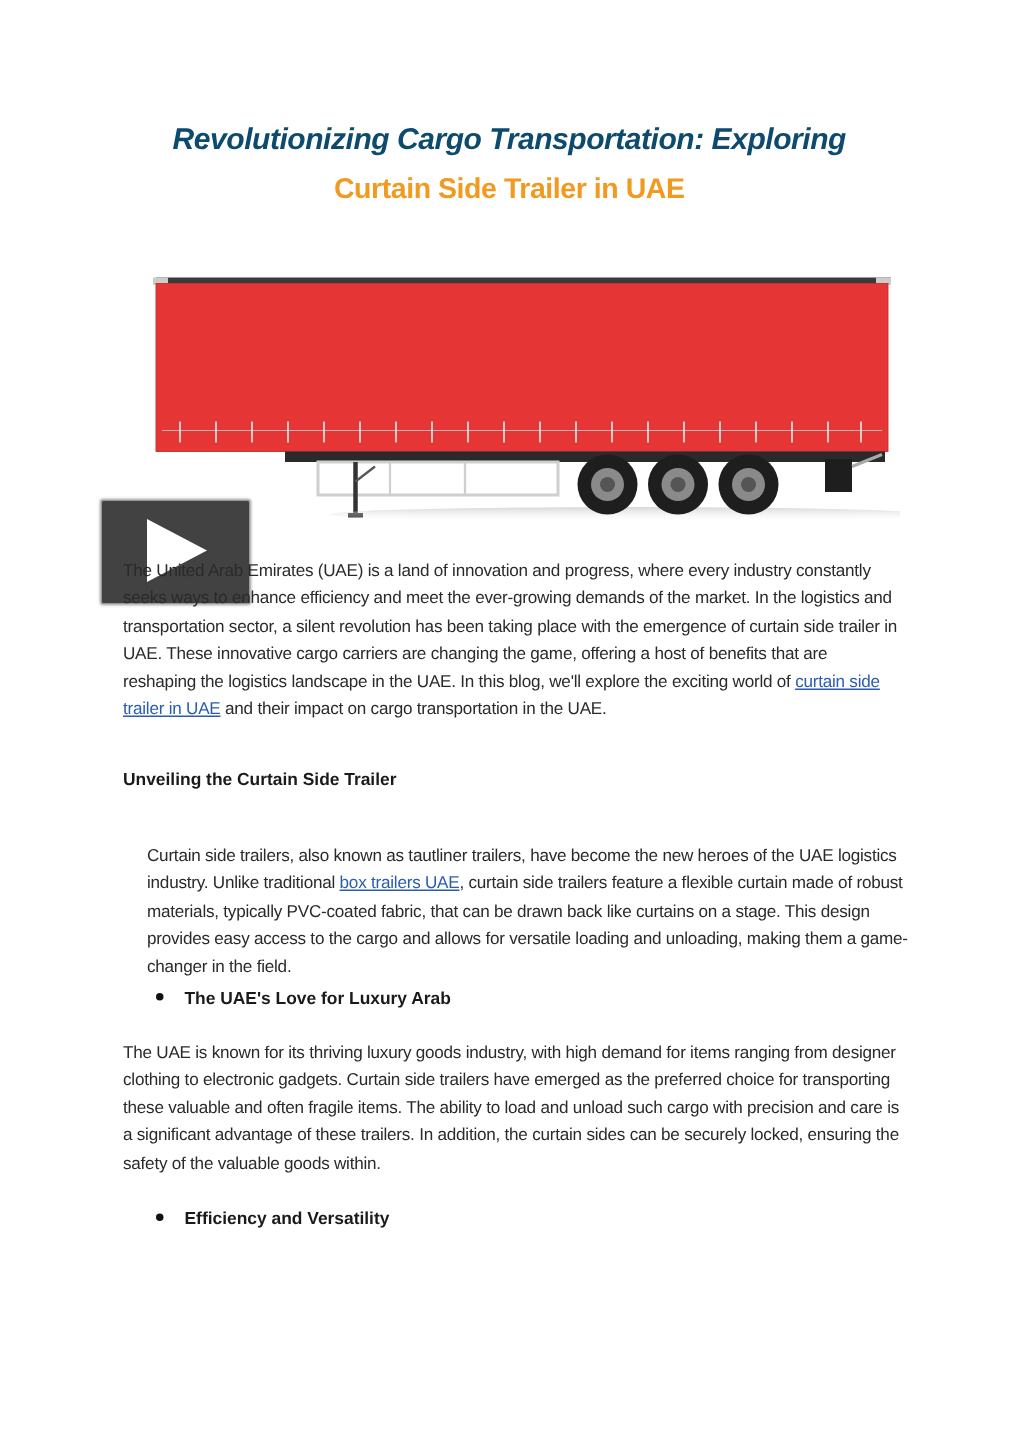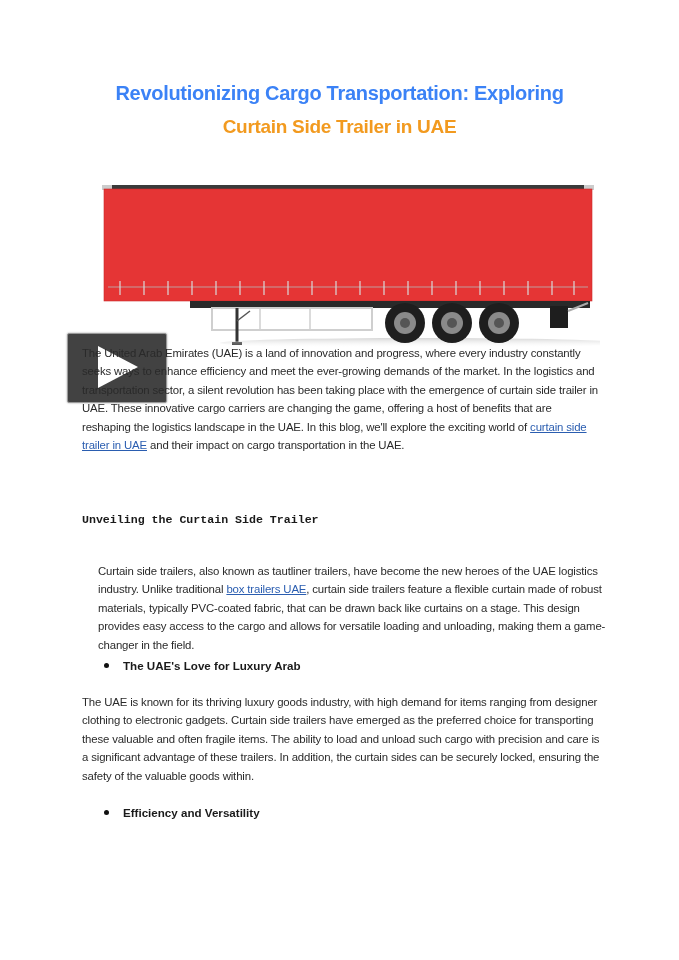--- a/index.html
+++ b/index.html
@@ -1,17 +1,17 @@
 <!DOCTYPE html>
 <html><head>
 <meta charset="utf-8">
 <style>
   html, body { margin:0; padding:0; background:#ffffff; }
   body { width:679px; height:960px; position:relative; overflow:hidden; font-family:"Liberation Sans", sans-serif; color:#222; }
-  .title1 { position:absolute; top:82px; left:0; width:679px; text-align:center; font-size:20px; font-weight:bold; color:#3b82f6; letter-spacing:-0.3px; }
+  .title1 { position:absolute; top:82px; left:0; width:679px; text-align:center; font-size:20px; font-weight:bold; color:#0c4a6e; letter-spacing:-0.3px;font-style:italic; }
   .title2 { position:absolute; top:116px; left:0; width:679px; text-align:center; font-size:19px; font-weight:bold; color:#f29a1f; letter-spacing:-0.3px; }
   .trailer { position:absolute; left:100px; top:183px; width:500px; height:165px; }
   .body-text { position:absolute; left:82px; width:520px; font-size:11.4px; line-height:18.4px; color:#2a2a2a; letter-spacing:-0.15px; }
   .body-text a { color:#2a5db0; text-decoration:underline; }
   .heading { position:absolute; left:82px; font-size:11.6px; font-weight:bold; color:#1a1a1a; }
   .bullet { position:absolute; left:104px; font-size:11.6px; font-weight:bold; color:#1a1a1a; }
   .bullet .dot { display:inline-block; width:5px; height:5px; background:#111; border-radius:50%; margin-right:14px; vertical-align:middle; position:relative; top:-1px; }
   .play { position:absolute; left:67px; top:333px; width:98px; height:68px; background:rgba(40,40,40,0.88); border:1px solid #999; border-radius:2px; box-shadow:0 0 2px rgba(0,0,0,.4); cursor:pointer; }
   .play svg { position:absolute; left:28px; top:10px; }
 </style>
@@ -88,25 +88,25 @@
     <rect x="450" y="123" width="18" height="22" fill="#1e1e1e"></rect>
     <line x1="468" y1="128" x2="488" y2="120" stroke="#aaa" stroke-width="2"></line>
   </svg>
 
   <div class="play">
     <svg width="44" height="46" viewBox="0 0 44 46">
       <polygon points="2,2 42,23 2,44" fill="#ffffff"></polygon>
     </svg>
   </div>
 
-  <p class="body-text" style="top:344px; margin:0;">
+  <p class="body-text" style="top:372px; margin:0;">
     <span>The United Arab Emirates (UAE) is a land of innovation and progress, where every industry constantly seeks ways to enhance efficiency and meet the ever-growing demands of the market. In the logistics and transportation sector, a silent revolution has been taking place with the emergence of curtain side trailer in UAE. These innovative cargo carriers are changing the game, offering a host of benefits that are reshaping the logistics landscape in the UAE. In this blog, we'll explore the exciting world of </span><a href="#">curtain side trailer in UAE</a><span> and their impact on cargo transportation in the UAE.</span>
   </p>
 
-  <div class="heading" style="top:513px;font-family:Liberation Mono, monospace;">Unveiling the Curtain Side Trailer</div>
+  <div class="heading" style="top:513px;">Unveiling the Curtain Side Trailer</div>
 
   <p class="body-text" style="top:546px; margin:16px;">
     <span>Curtain side trailers, also known as tautliner trailers, have become the new heroes of the UAE logistics industry. Unlike traditional </span><a href="#">box trailers UAE</a><span>, curtain side trailers feature a flexible curtain made of robust materials, typically PVC-coated fabric, that can be drawn back like curtains on a stage. This design provides easy access to the cargo and allows for versatile loading and unloading, making them a game-changer in the field.</span>
   </p>
 
   <div class="bullet" style="top:659px;">
     <span class="dot"></span><span>The UAE's Love for Luxury Arab</span>
   </div>
 
   <p class="body-text" style="top:693px; margin:0;">The UAE is known for its thriving luxury goods industry, with high demand for items ranging from designer clothing to electronic gadgets. Curtain side trailers have emerged as the preferred choice for transporting these valuable and often fragile items. The ability to load and unload such cargo with precision and care is a significant advantage of these trailers. In addition, the curtain sides can be securely locked, ensuring the safety of the valuable goods within.</p>

